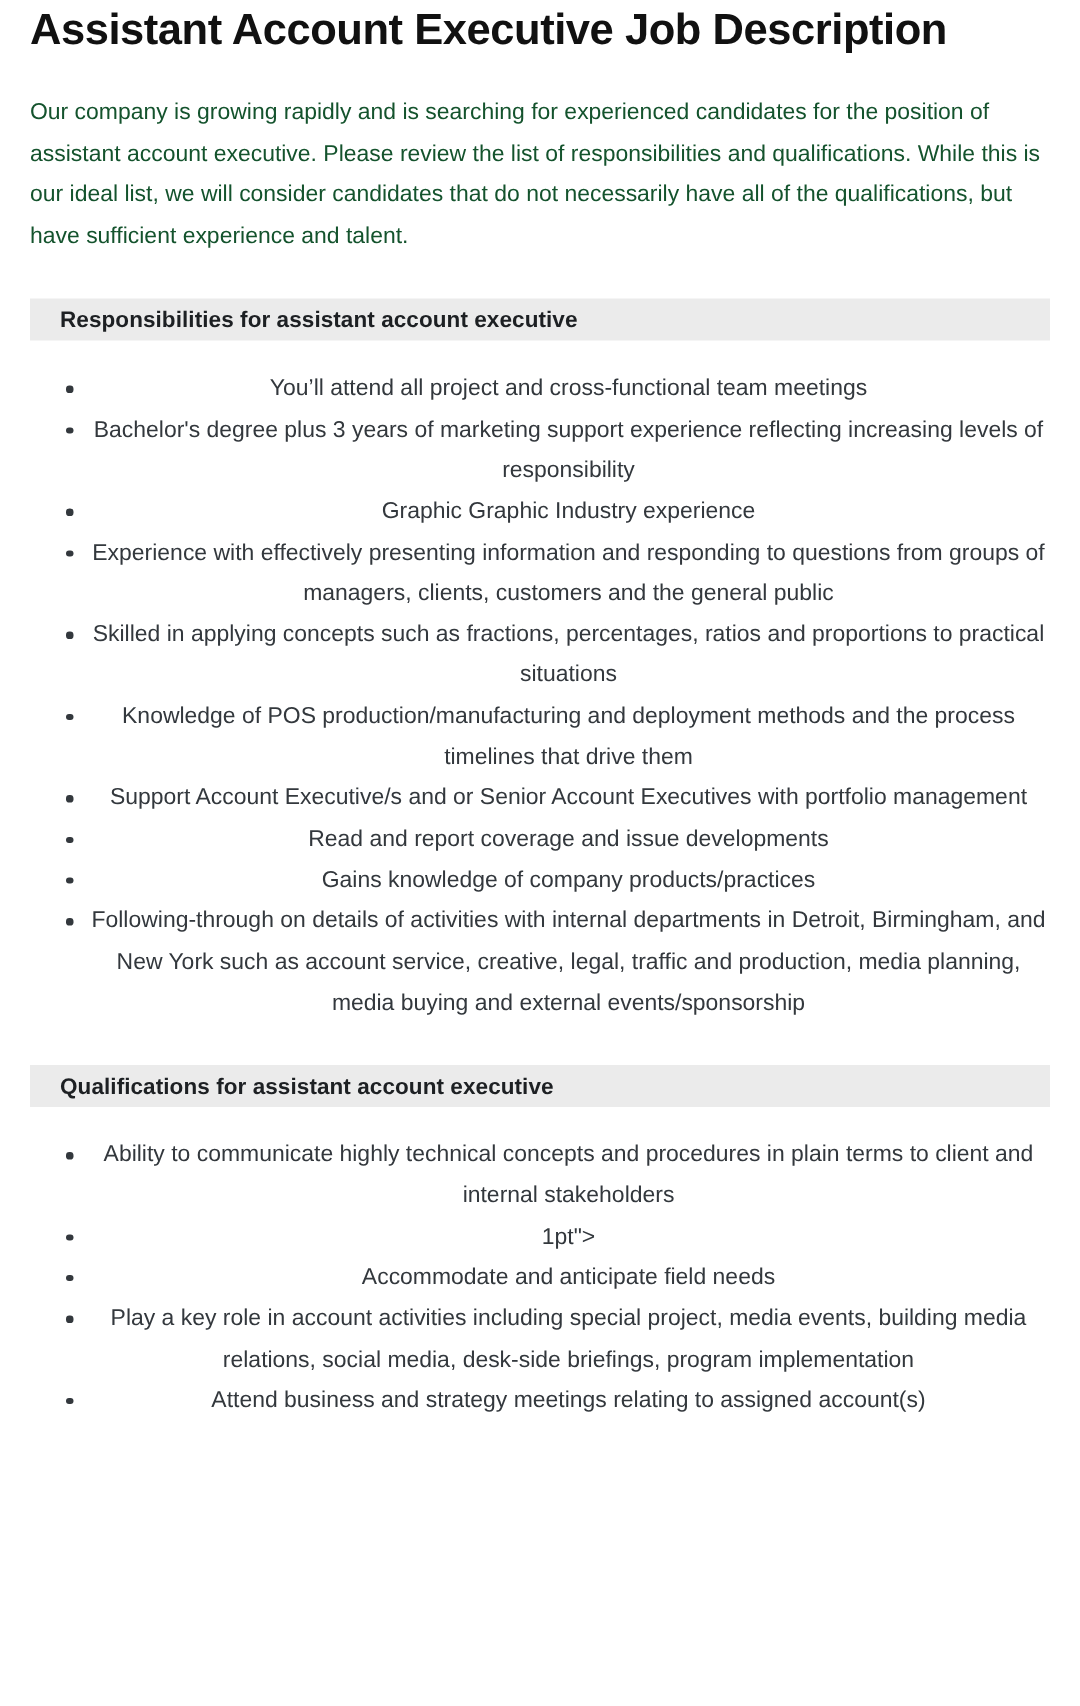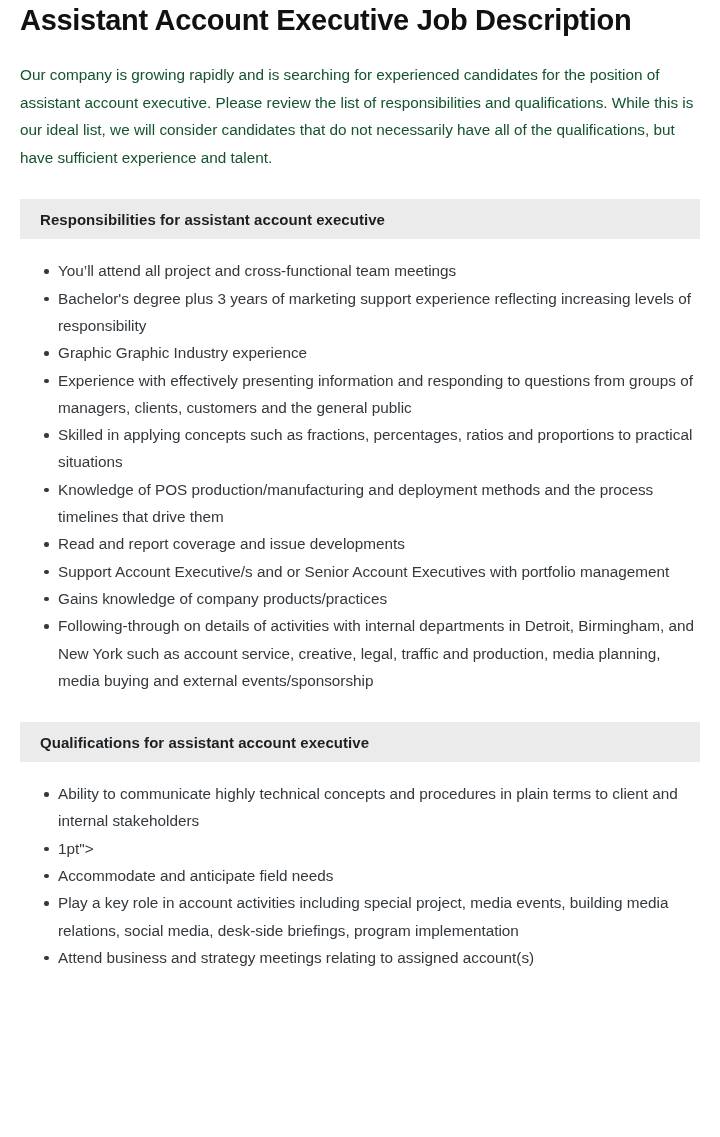--- a/index.html
+++ b/index.html
@@ -35,33 +35,34 @@
     color: #14532d;
     margin: 22px 0 0 0;
     padding: 0;
     max-width: 678px;
   }
   .section {
     margin-top: 28px;
   }
   .section-header {
     background: #ebebeb;
-    height: 40px;
+    height: 28px;
     display: flex;
     align-items: center;
     padding: 0 20px;
     font-size: 15px;
     font-weight: bold;
     color: #1d2023;
     letter-spacing: 0.05px;
   }
   ul.bullets {
     list-style: none;
     margin: 18px 0 0 0;
     padding: 0;
+    text-align: center;
   }
   ul.bullets li {
     position: relative;
     font-size: 15.3px;
     line-height: 27.3px;
     color: #33383d;
     padding-left: 38px;
     margin: 0 0 0 0;
     max-width: 700px;
   }
@@ -88,22 +89,22 @@
 
   <div class="section">
     <div class="section-header">Responsibilities for assistant account executive</div>
     <ul class="bullets">
       <li>You’ll attend all project and cross-functional team meetings</li>
       <li>Bachelor's degree plus 3 years of marketing support experience reflecting increasing levels of responsibility</li>
       <li>Graphic Graphic Industry experience</li>
       <li>Experience with effectively presenting information and responding to questions from groups of managers, clients, customers and the general public</li>
       <li>Skilled in applying concepts such as fractions, percentages, ratios and proportions to practical situations</li>
       <li>Knowledge of POS production/manufacturing and deployment methods and the process timelines that drive them</li>
+      <li>Support Account Executive/s and or Senior Account Executives with portfolio management</li>
       <li>Read and report coverage and issue developments</li>
-      <li>Support Account Executive/s and or Senior Account Executives with portfolio management</li>
       <li>Gains knowledge of company products/practices</li>
       <li>Following-through on details of activities with internal departments in Detroit, Birmingham, and New York such as account service, creative, legal, traffic and production, media planning, media buying and external events/sponsorship</li>
     </ul>
   </div>
 
   <div class="section">
     <div class="section-header">Qualifications for assistant account executive</div>
     <ul class="bullets">
       <li>Ability to communicate highly technical concepts and procedures in plain terms to client and internal stakeholders</li>
       <li>1pt"&gt;</li>

